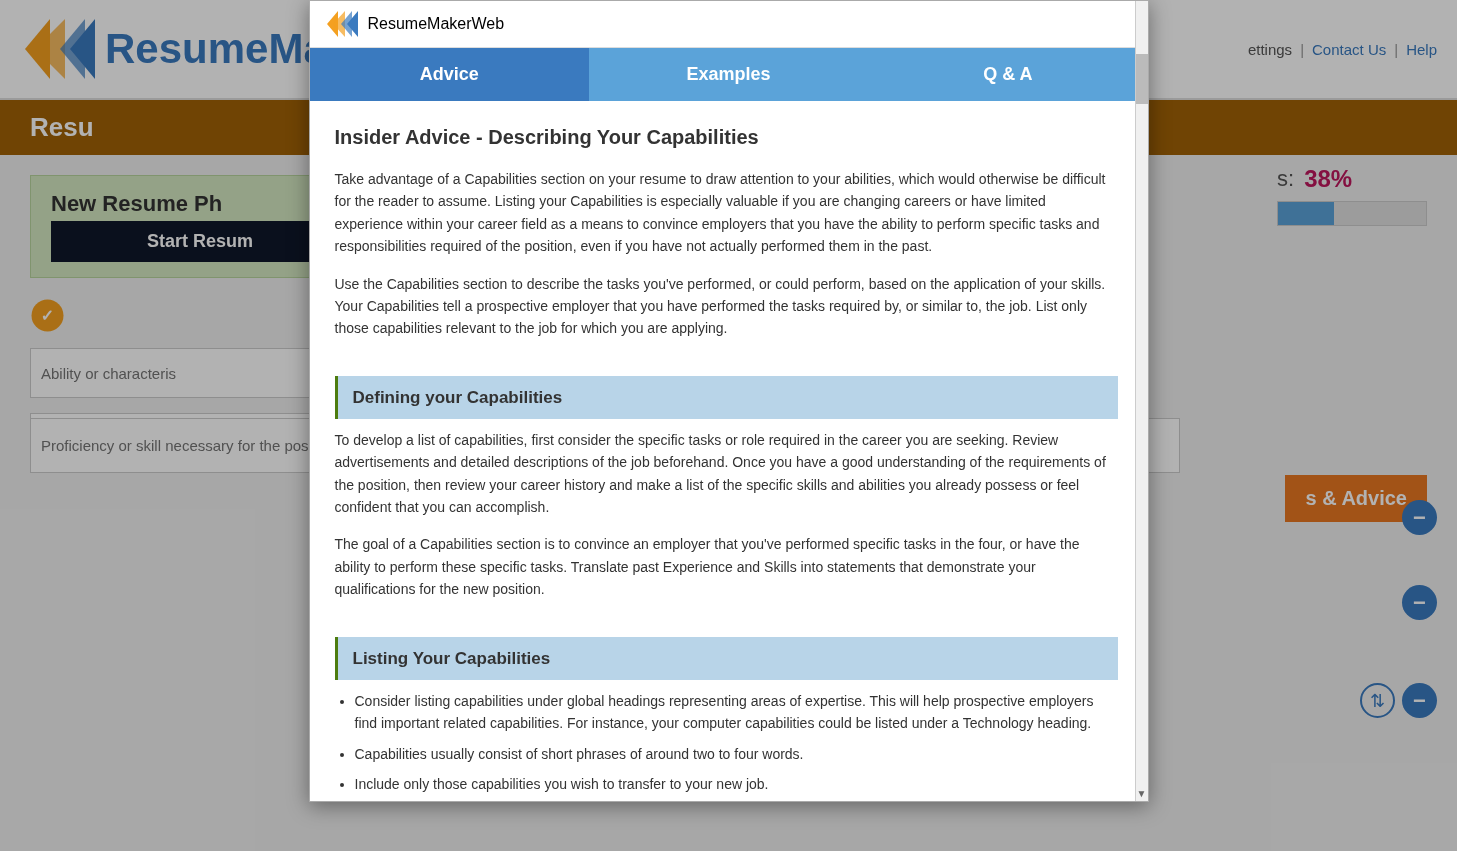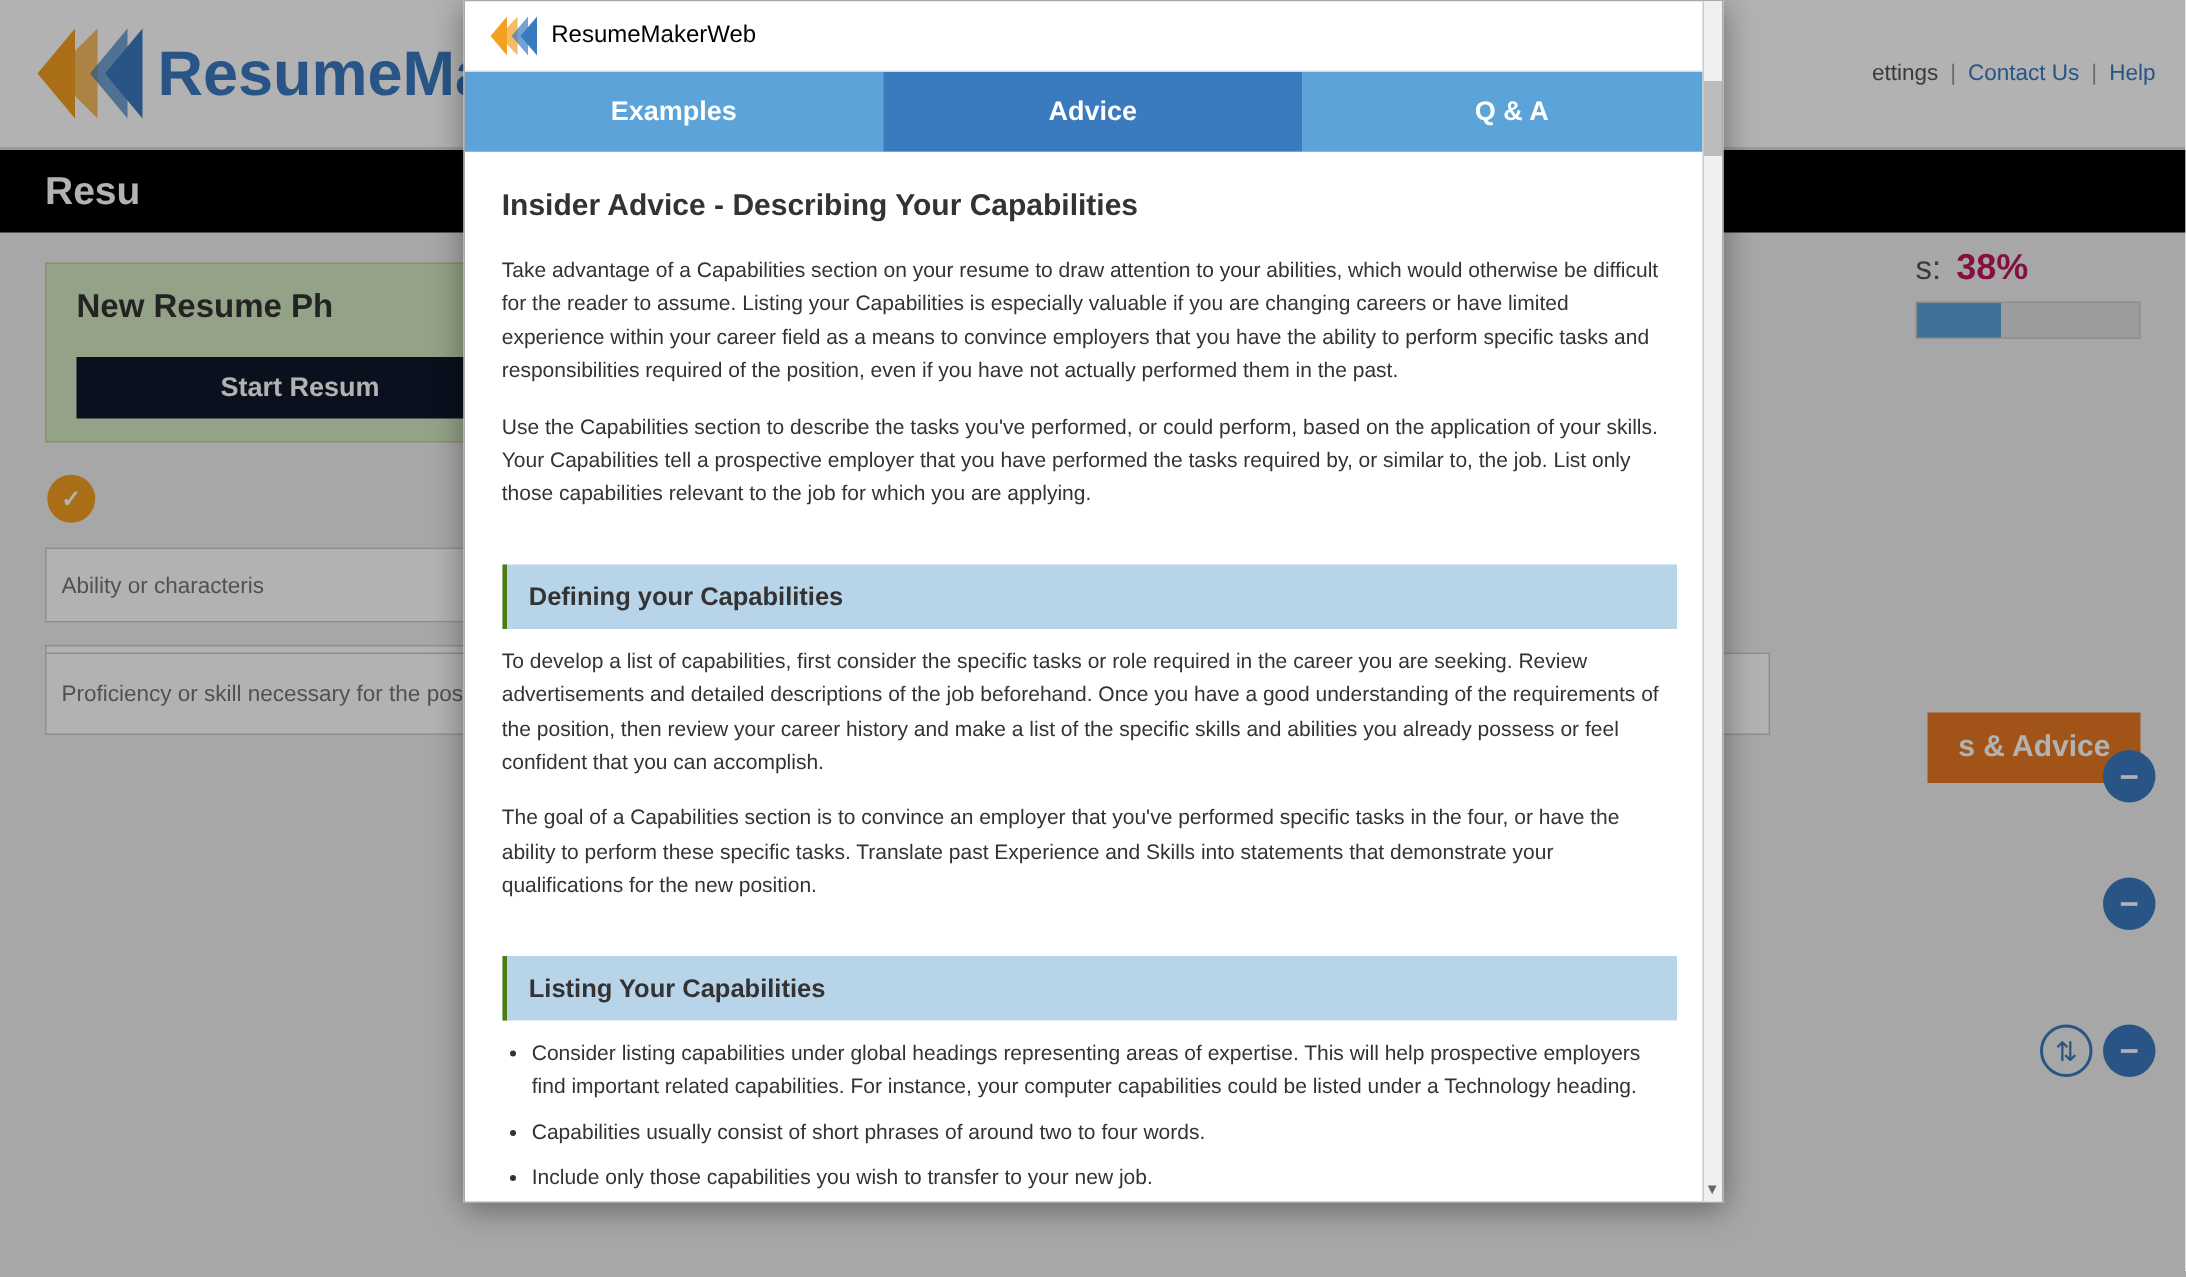--- a/index.html
+++ b/index.html
@@ -64,21 +64,21 @@
       color: #3a7abf;
       text-decoration: none;
     }
 
     .header-nav .separator {
       color: #999;
     }
 
     
     .section-bar {
-      background: #000000;
+      background: #a16207;
       height: 55px;
       display: flex;
       align-items: center;
       padding: 0 30px;
     }
 
     .section-bar-title {
       color: #fff;
       font-size: 26px;
       font-weight: bold;
@@ -96,21 +96,21 @@
       border: 1px solid #b8d49e;
       padding: 15px 20px;
       margin-bottom: 20px;
       width: 340px;
     }
 
     .new-resume-title {
       font-size: 22px;
       font-weight: bold;
       color: #333;
-      margin-bottom: 21px;
+      margin-bottom: 4px;
     }
 
     .start-resume-btn {
       background: #0f172a;
       color: #fff;
       font-size: 18px;
       font-weight: bold;
       padding: 10px 20px;
       border: none;
       cursor: pointer;
@@ -422,22 +422,22 @@
         <polygon points="22,15 33,2 33,28" fill="#3a7abf"></polygon>
         <polygon points="16,15 27,2 27,28" fill="#3a7abf" opacity="0.7"></polygon>
       </svg>
       <span>ResumeMakerWeb</span>
     </div>
 
     <div style="position:absolute; right:2px; top:5px; width:13px; text-align:center; cursor:pointer; font-size:10px; color:#666;">▲</div>
   </div>
 
   <div class="tab-bar">
+    <div class="tab active">Advice</div>
     <div class="tab">Examples</div>
-    <div class="tab active">Advice</div>
     <div class="tab">Q &amp; A</div>
 
     <div style="position:absolute; right:0; top:0; width:13px; height:45px; background:#f0f0f0; border-left:1px solid #ccc;"></div>
   </div>
 
   <div class="modal-content">
     <h2>Insider Advice - Describing Your Capabilities</h2>
     <p>Take advantage of a Capabilities section on your resume to draw attention to your abilities, which would otherwise be difficult for the reader to assume. Listing your Capabilities is especially valuable if you are changing careers or have limited experience within your career field as a means to convince employers that you have the ability to perform specific tasks and responsibilities required of the position, even if you have not actually performed them in the past.</p>
     <p>Use the Capabilities section to describe the tasks you've performed, or could perform, based on the application of your skills. Your Capabilities tell a prospective employer that you have performed the tasks required by, or similar to, the job. List only those capabilities relevant to the job for which you are applying.</p>
 

